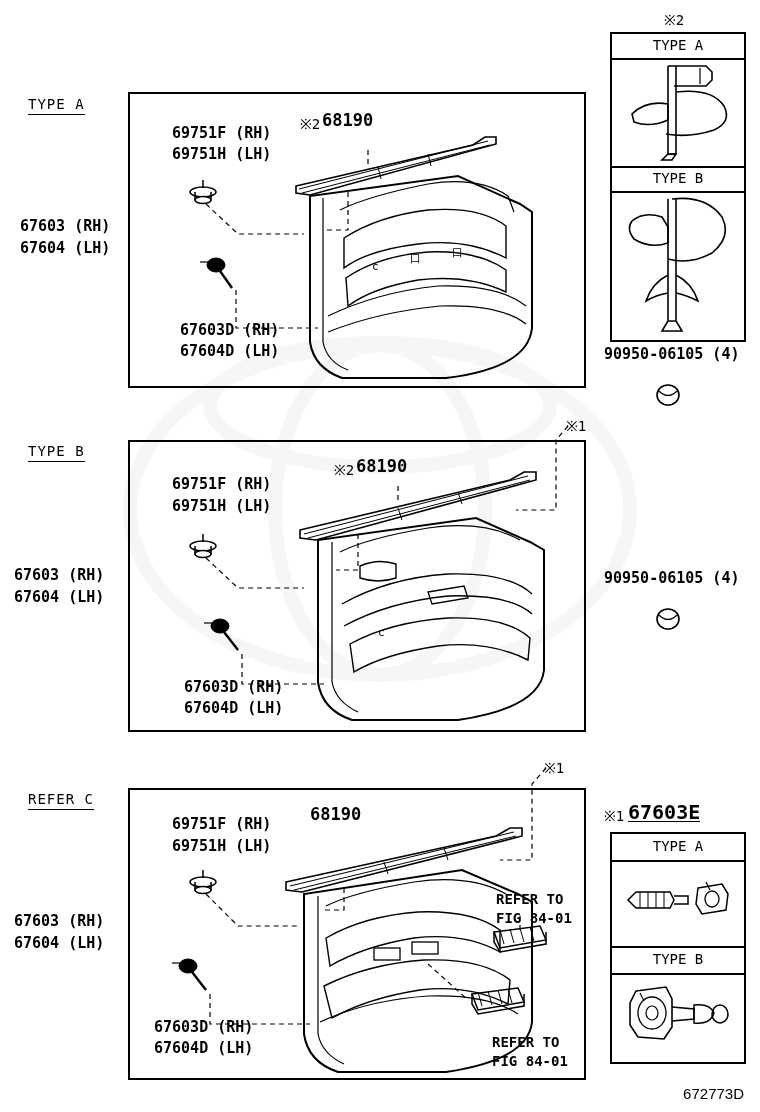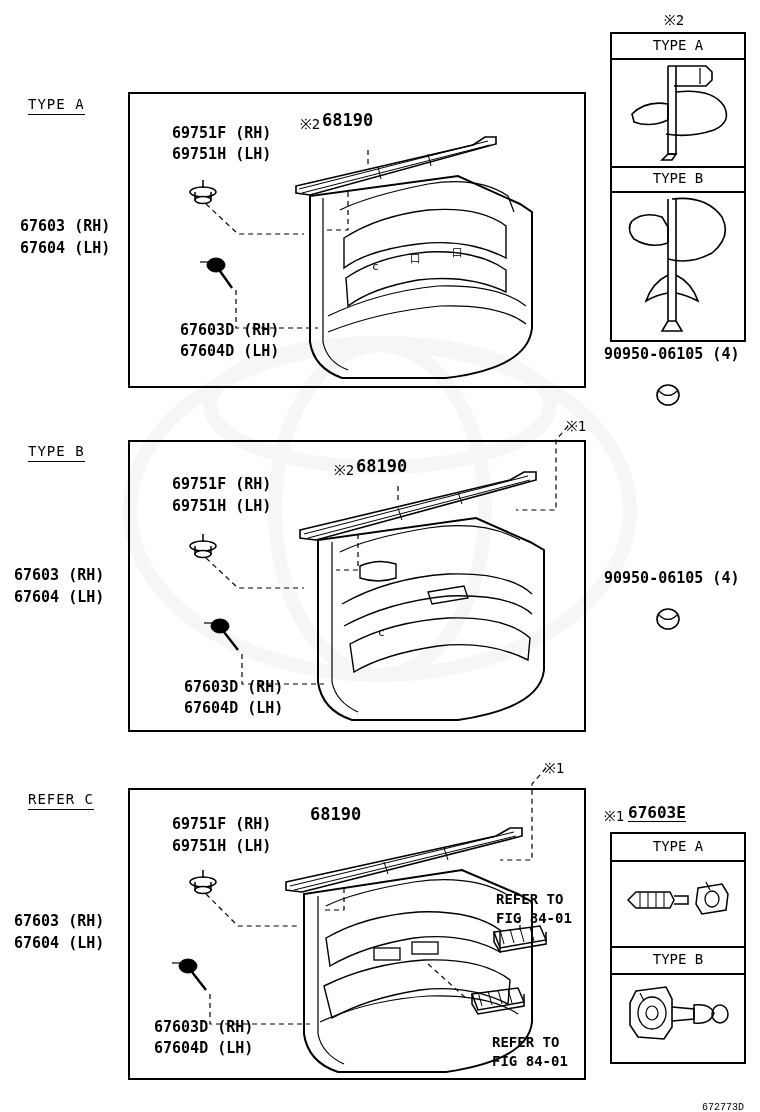--- a/index.html
+++ b/index.html
@@ -63,23 +63,22 @@
     font-weight: bold;
   }
   .lbl-type {
     font-size: 14px;
     letter-spacing: 1px;
     border-bottom: 1.5px solid #000;
     padding-bottom: 1px;
   }
   .code {
     position: absolute;
-    font-size: 10px;
-    font-family: Liberation Mono, monospace;
-    margin-top: 17px;
+    font-size: 15px;
+    font-family: Liberation Sans, sans-serif;
   }
   svg { display: block; overflow: visible; }
   .ln { stroke: #000; fill: none; }
   .dash { stroke: #000; fill: none; stroke-dasharray: 5 4; }
   .fillw { fill: #fff; stroke: #000; }
   .fillk { fill: #000; stroke: #000; }
 </style>
 </head>
 <body>
 
@@ -346,21 +345,21 @@
 
       <path class="dash" d="M78 134 L110 166 L172 166" stroke-width="1.2"></path>
       <path class="dash" d="M82 234 L82 264 L182 264" stroke-width="1.2"></path>
       <path class="dash" d="M216 128 L216 150 L194 150" stroke-width="1.2"></path>
       <path class="dash" d="M300 204 L340 240" stroke-width="1.2"></path>
       <path class="dash" d="M392 170 L392 156" stroke-width="1.2"></path>
     </svg>
   </div>
 
   <div class="lbl" style="left:604px; top:808px;">※1</div>
-  <div class="lbl lbl-b" style="left:628px; top:804px; font-size:16px; border-bottom:1.5px solid #000;">67603E</div>
+  <div class="lbl lbl-b" style="left:628px; top:804px; font-size:20px; border-bottom:1.5px solid #000;">67603E</div>
 
   <div class="sidebox" style="left:610px; top:832px; width:136px; height:232px;"></div>
   <div class="lbl" style="left:610px; top:838px; width:136px; text-align:center;">TYPE A</div>
   <div class="hrule" style="left:610px; top:860px; width:136px;"></div>
   <div class="hrule" style="left:610px; top:946px; width:136px;"></div>
   <div class="lbl" style="left:610px; top:951px; width:136px; text-align:center;">TYPE B</div>
   <div class="hrule" style="left:610px; top:973px; width:136px;"></div>
 
   <div style="position:absolute; left:610px; top:860px; width:136px; height:86px;">
     <svg width="136" height="86" viewBox="0 0 136 86">

